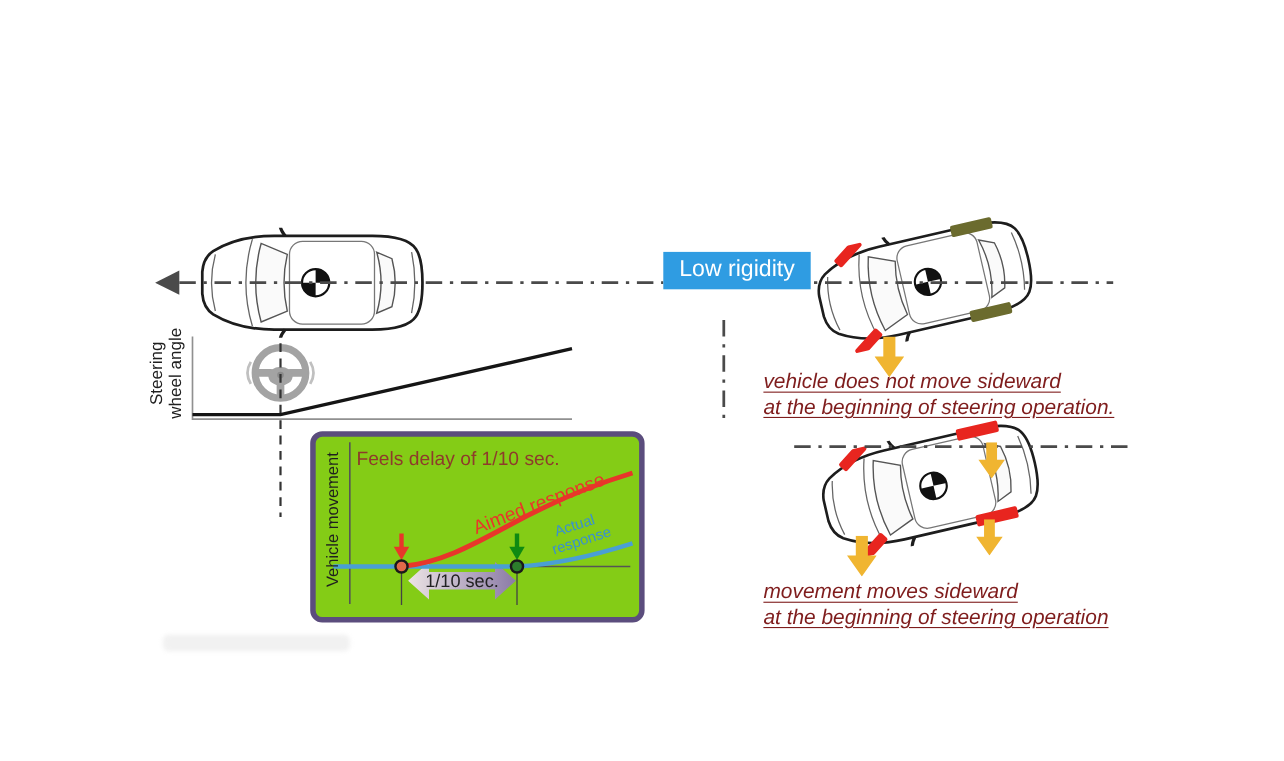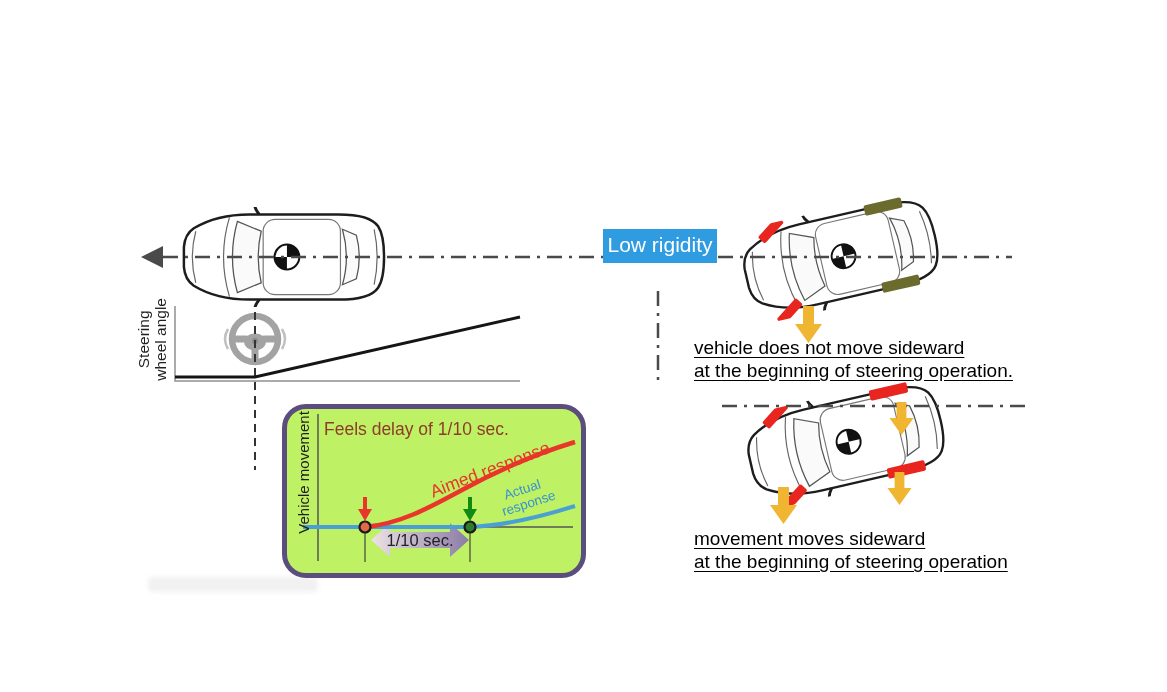--- a/index.html
+++ b/index.html
@@ -23,34 +23,34 @@
   #car-high{left:737px;top:394px;width:212px;height:98px;transform:rotate(-13deg);}
   
   .vlabel{
     text-align:center;color:#1f1f1f;transform:rotate(-90deg);
     line-height:1.12;z-index:8;
   }
   #steer-ylabel{left:77px;top:322px;width:150px;font-size:15.5px;}
   #panel-ylabel{left:224px;top:464px;width:160px;font-size:15px;z-index:9;}
   
   .rigidity-box{
-    width:114px;color:#fff;font-size:21px;font-weight:400;text-align:center;
+    width:134px;color:#fff;font-size:21px;font-weight:400;text-align:center;
     line-height:1.25;padding:3px 0 5px 0;z-index:6;
   }
   #low-box{left:603px;top:229px;background:#2f9ce2;}
   #high-box{left:605px;top:381px;background:#f23a20;}
   
-  .caption{font-size:19px;color:#000000;line-height:1.22;z-index:6;white-space:nowrap;}
+  .caption{font-size:19px;color:#7f1d1d;line-height:1.22;z-index:6;white-space:nowrap;font-style:italic;}
   .caption span{display:block;text-decoration:underline;text-underline-offset:3px;}
   #caption-low{left:694px;top:336px;}
   #caption-high{left:694px;top:527px;}
   
   #delay-panel{
-    left:282px;top:404px;width:294px;height:164px;background:#bef264;
-    border:5px solid #5b4d7d;border-radius:24px;z-index:6;
+    left:282px;top:392px;width:294px;height:164px;background:#84cc16;
+    border:5px solid #5b4d7d;border-radius:11px;z-index:6;
   }
   #delay-chart{position:absolute;left:0;top:0;}
   
   #steering-wheel{left:220px;top:303px;z-index:4;}
   
   .impact{z-index:7;}
   #impact-low{left:795px;top:306px;}
   #impact-high-a{left:888px;top:402px;}
   #impact-high-b{left:770px;top:487px;}
   #impact-high-c{left:886px;top:472px;}

